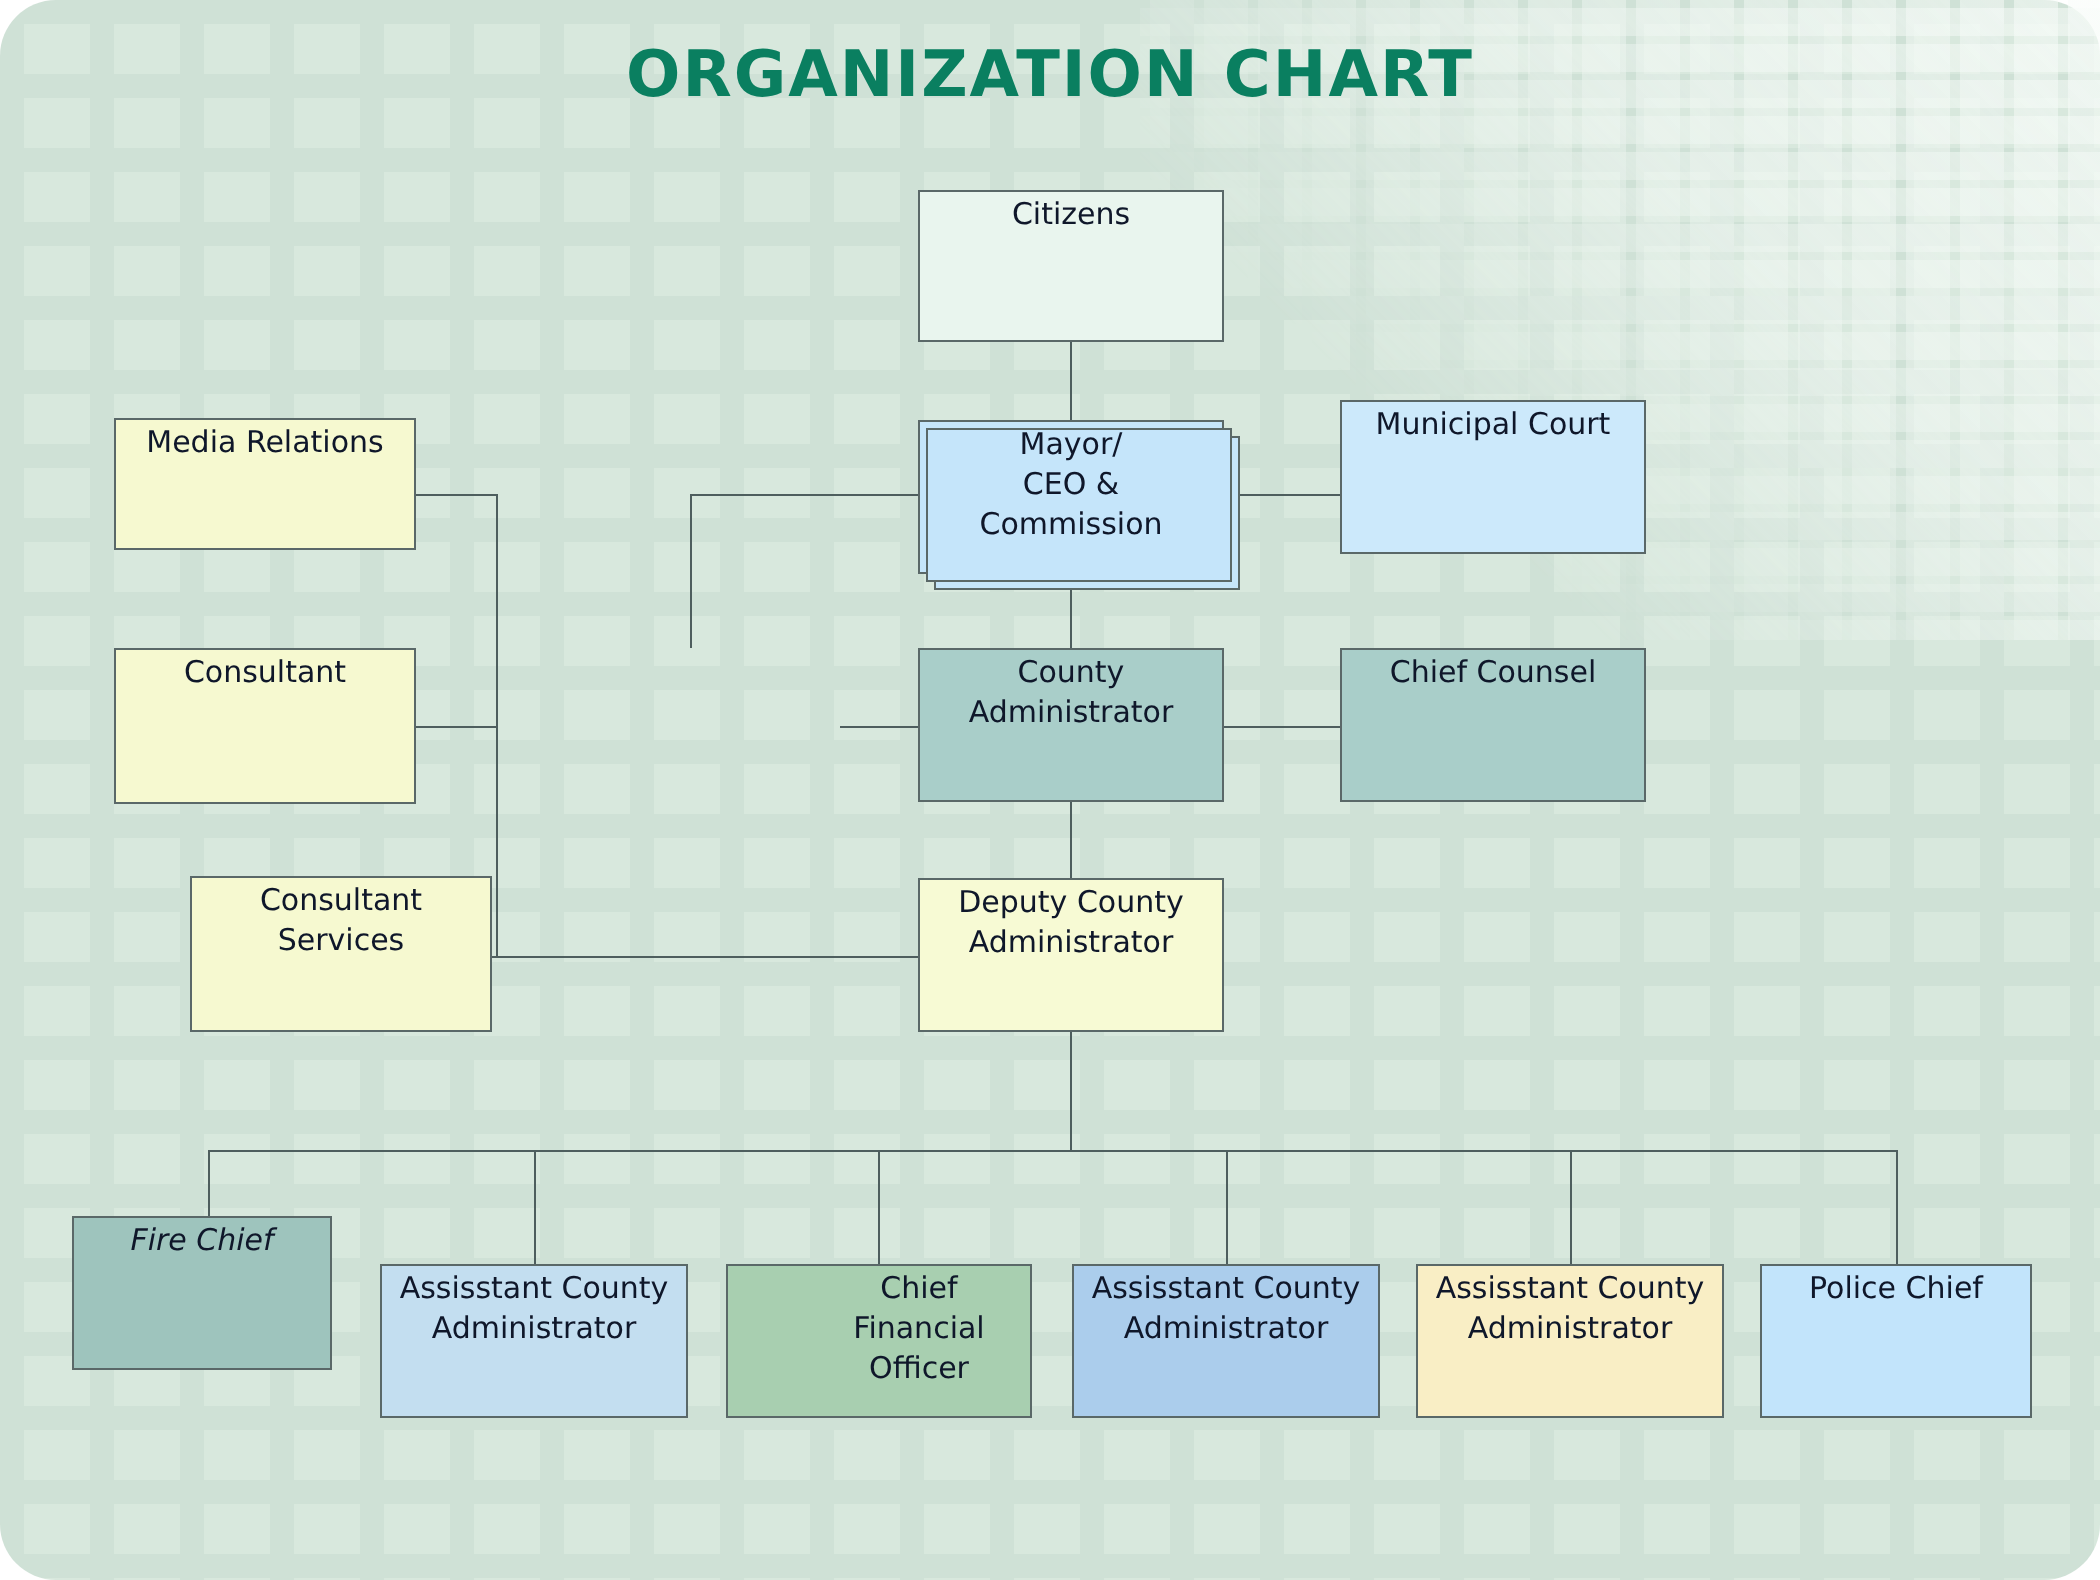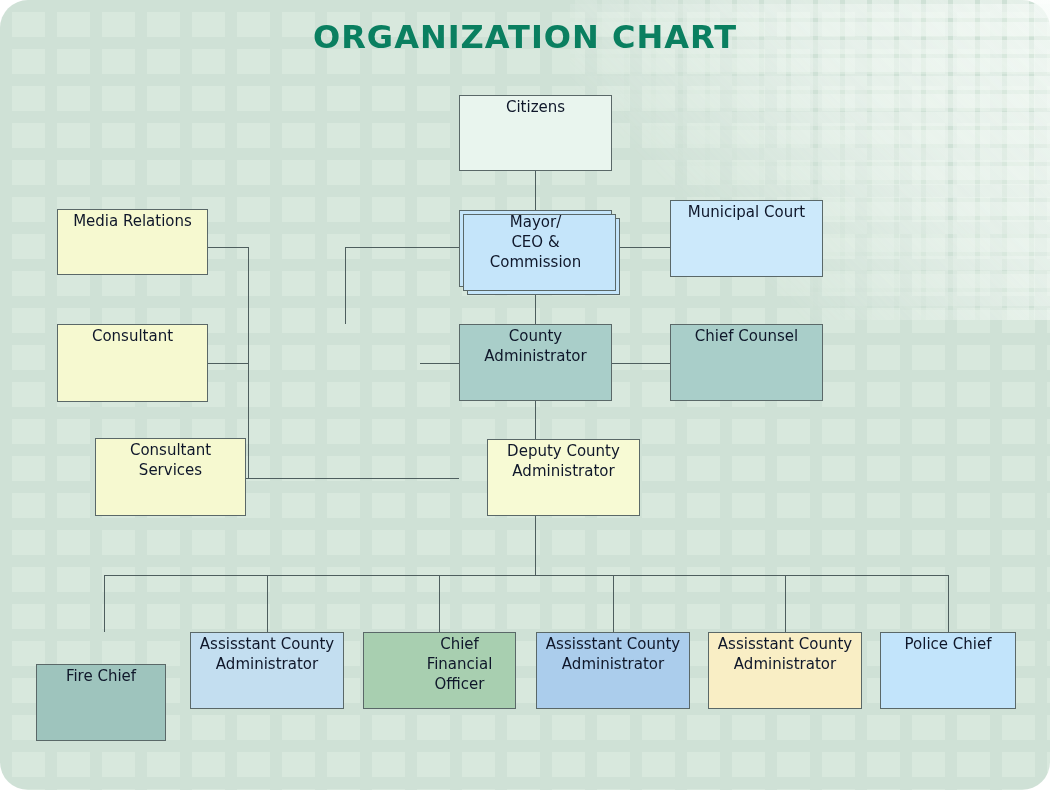--- a/index.html
+++ b/index.html
@@ -47,21 +47,21 @@
   .n-citizens{left:459px;top:95px;width:153px;height:76px;}
   .n-media{left:57px;top:209px;width:151px;height:66px;}
   .n-mayor{left:459px;top:210px;width:153px;height:77px;}
   .n-court{left:670px;top:200px;width:153px;height:77px;}
   .n-development{left:57px;top:324px;width:151px;height:78px;}
   .n-liaison{left:267px;top:324px;width:153px;height:77px;}
   .n-countyadmin{left:459px;top:324px;width:153px;height:77px;}
   .n-counsel{left:670px;top:324px;width:153px;height:77px;}
   .n-consultant{left:57px;top:438px;width:151px;height:78px;}
   .n-deputy{left:459px;top:439px;width:153px;height:77px;}
-  .n-fire{left:36px;top:664px;width:130px;height:77px;}
+  .n-fire{left:36px;top:608px;width:130px;height:77px;font-style:italic;}
   .n-aca1{left:190px;top:632px;width:154px;height:77px;}
   .n-cfo{left:363px;top:632px;width:153px;height:77px;}
   .n-aca2{left:536px;top:632px;width:154px;height:77px;}
   .n-aca3{left:708px;top:632px;width:154px;height:77px;}
   .n-police{left:880px;top:632px;width:136px;height:77px;}
 </style>
 </head>
 <body>
 
 <div class="canvas">
@@ -119,21 +119,21 @@
 
   <div class="node n-counsel" style="background-color: rgb(169, 206, 201);">
     <span class="lbl">Chief Counsel</span>
   </div>
 
   <div class="node n-consultant" style="background-color: rgb(246, 249, 208); margin-left: 38px;">
     <span class="lbl">Consultant
 Services</span>
   </div>
 
-  <div class="node n-deputy" style="background-color: rgb(247, 250, 212); margin-left: 28px;">
+  <div class="node n-deputy" style="background-color: rgb(247, 250, 212);">
     <span class="lbl">Deputy County
 Administrator</span>
   </div>
 
   <div class="node n-fire" style="background-color: rgb(158, 196, 189);">
     <span class="lbl">Fire Chief</span>
   </div>
 
   <div class="node n-aca1" style="background-color: rgb(195, 222, 240);">
     <span class="lbl">Assisstant County

